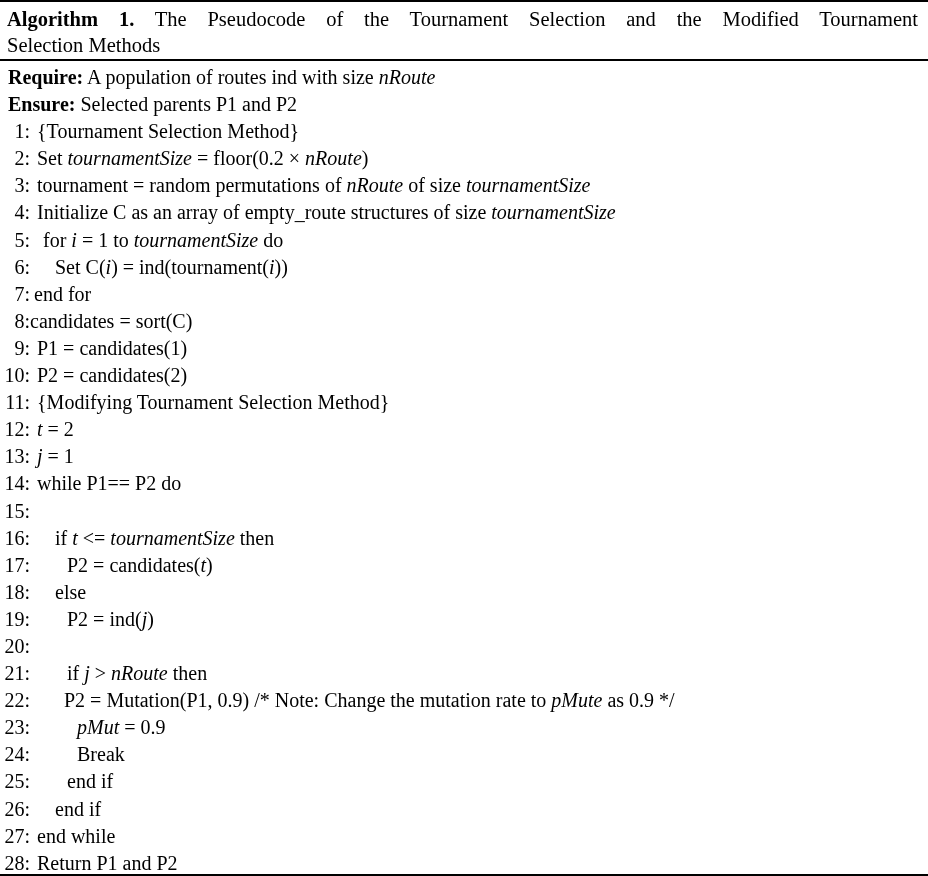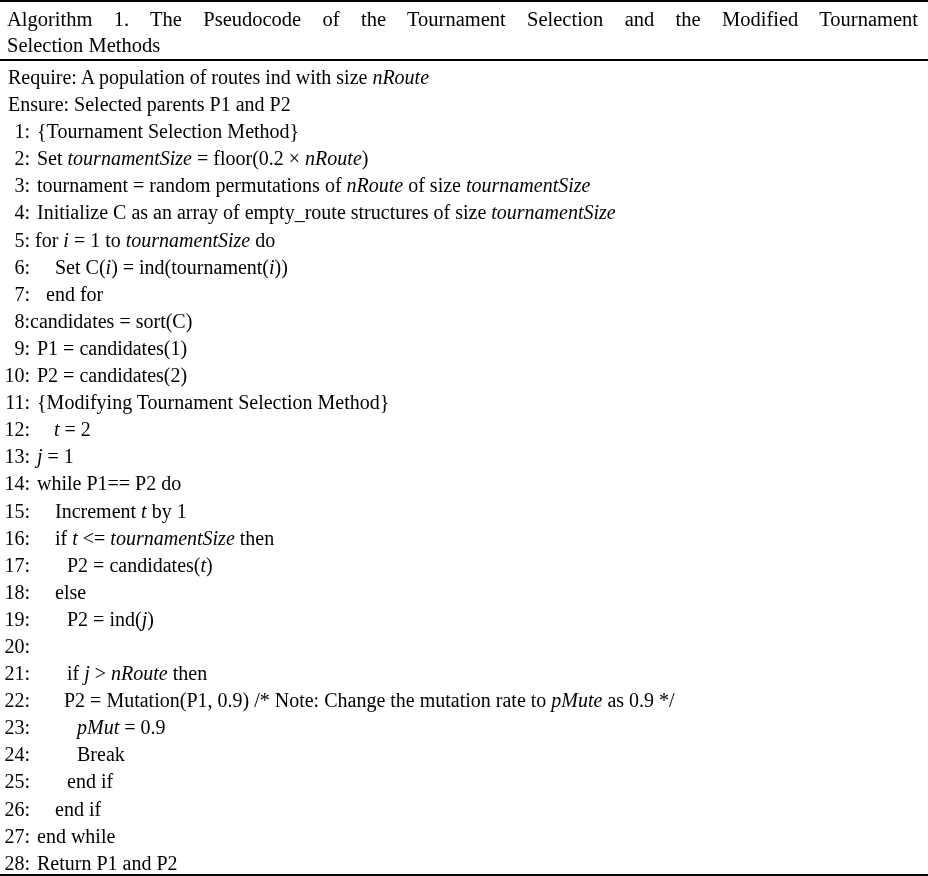--- a/index.html
+++ b/index.html
@@ -26,21 +26,21 @@
     border-bottom: 2px solid #000000;
   }
   .caption .cap-line1 {
     text-align: justify;
     text-align-last: justify;
     white-space: normal;
   }
   .caption .cap-line2 {
     text-align: left;
   }
-  .bold { font-weight: normal; }
+  .bold { font-weight: bold; }
   .it { font-style: italic; }
   .algo-body {
     padding: 3px 10px 0 4px;
     font-size: 20px;
     line-height: 27.1px;
   }
   .pre-line {
     padding-left: 4px;
     white-space: pre-wrap;
   }
@@ -70,31 +70,31 @@
 
   <div class="algo-body">
     <div class="pre-line"><span class="bold">Require:</span><span><span> A population of routes ind with size </span><span class="it">nRoute</span></span></div>
     <div class="pre-line"><span class="bold">Ensure:</span><span><span> Selected parents P1 and P2</span></span></div>
 
     <div>
         <div class="code-line"><span class="num">1:</span><span class="content" style="margin-left: 7px;"><span>{Tournament Selection Method}</span></span></div>
         <div class="code-line"><span class="num">2:</span><span class="content" style="margin-left: 7px;"><span>Set </span><span class="it">tournamentSize</span><span> = floor(0.2 × </span><span class="it">nRoute</span><span>)</span></span></div>
         <div class="code-line"><span class="num">3:</span><span class="content" style="margin-left: 7px;"><span>tournament = random permutations of </span><span class="it">nRoute</span><span> of size </span><span class="it">tournamentSize</span></span></div>
         <div class="code-line"><span class="num">4:</span><span class="content" style="margin-left: 7px;"><span>Initialize C as an array of empty_route structures of size </span><span class="it">tournamentSize</span></span></div>
-        <div class="code-line"><span class="num">5:</span><span class="content" style="margin-left: 5px;"><span>for </span><span class="it">i</span><span> = 1 to </span><span class="it">tournamentSize</span><span> do</span></span></div>
+        <div class="code-line"><span class="num">5:</span><span class="content" style="margin-left: 13px;"><span>for </span><span class="it">i</span><span> = 1 to </span><span class="it">tournamentSize</span><span> do</span></span></div>
         <div class="code-line"><span class="num">6:</span><span class="content" style="margin-left: 25px;"><span>Set C(</span><span class="it">i</span><span>) = ind(tournament(</span><span class="it">i</span><span>))</span></span></div>
-        <div class="code-line"><span class="num">7:</span><span class="content" style="margin-left: 16px;"><span>end for</span></span></div>
+        <div class="code-line"><span class="num">7:</span><span class="content" style="margin-left: 4px;"><span>end for</span></span></div>
         <div class="code-line"><span class="num">8:</span><span class="content" style="margin-left: 0;"><span>candidates = sort(C)</span></span></div>
         <div class="code-line"><span class="num">9:</span><span class="content" style="margin-left: 7px;"><span>P1 = candidates(1)</span></span></div>
         <div class="code-line"><span class="num">10:</span><span class="content" style="margin-left: 7px;"><span>P2 = candidates(2)</span></span></div>
         <div class="code-line"><span class="num">11:</span><span class="content" style="margin-left: 7px;"><span>{Modifying Tournament Selection Method}</span></span></div>
-        <div class="code-line"><span class="num">12:</span><span class="content" style="margin-left: 24px;"><span class="it">t</span><span> = 2</span></span></div>
+        <div class="code-line"><span class="num">12:</span><span class="content" style="margin-left: 7px;"><span class="it">t</span><span> = 2</span></span></div>
         <div class="code-line"><span class="num">13:</span><span class="content" style="margin-left: 7px;"><span class="it">j</span><span> = 1</span></span></div>
         <div class="code-line"><span class="num">14:</span><span class="content" style="margin-left: 7px;"><span>while P1== P2 do</span></span></div>
-        <div class="code-line"><span class="num">15:</span><span class="content" style="margin-left: 25px;"><span>Increment </span><span class="it">t</span><span> by 1</span></span></div>
+        <div class="code-line"><span class="num">15:</span></div>
         <div class="code-line"><span class="num">16:</span><span class="content" style="margin-left: 25px;"><span>if </span><span class="it">t</span><span> &lt;= </span><span class="it">tournamentSize</span><span> then</span></span></div>
         <div class="code-line"><span class="num">17:</span><span class="content" style="margin-left: 37px;"><span>P2 = candidates(</span><span class="it">t</span><span>)</span></span></div>
         <div class="code-line"><span class="num">18:</span><span class="content" style="margin-left: 25px;"><span>else</span></span></div>
         <div class="code-line"><span class="num">19:</span><span class="content" style="margin-left: 37px;"><span>P2 = ind(</span><span class="it">j</span><span>)</span></span></div>
         <div class="code-line"><span class="num">20:</span></div>
         <div class="code-line"><span class="num">21:</span><span class="content" style="margin-left: 37px;"><span>if </span><span class="it">j</span><span> &gt; </span><span class="it">nRoute</span><span> then</span></span></div>
         <div class="code-line"><span class="num">22:</span><span class="content" style="margin-left: 34px;"><span>P2 = Mutation(P1, 0.9) /* Note: Change the mutation rate to </span><span class="it">pMute</span><span> as 0.9 */</span></span></div>
         <div class="code-line"><span class="num">23:</span><span class="content" style="margin-left: 47px;"><span class="it">pMut</span><span> = 0.9</span></span></div>
         <div class="code-line"><span class="num">24:</span><span class="content" style="margin-left: 47px;"><span>Break</span></span></div>
         <div class="code-line"><span class="num">25:</span><span class="content" style="margin-left: 37px;"><span>end if</span></span></div>

